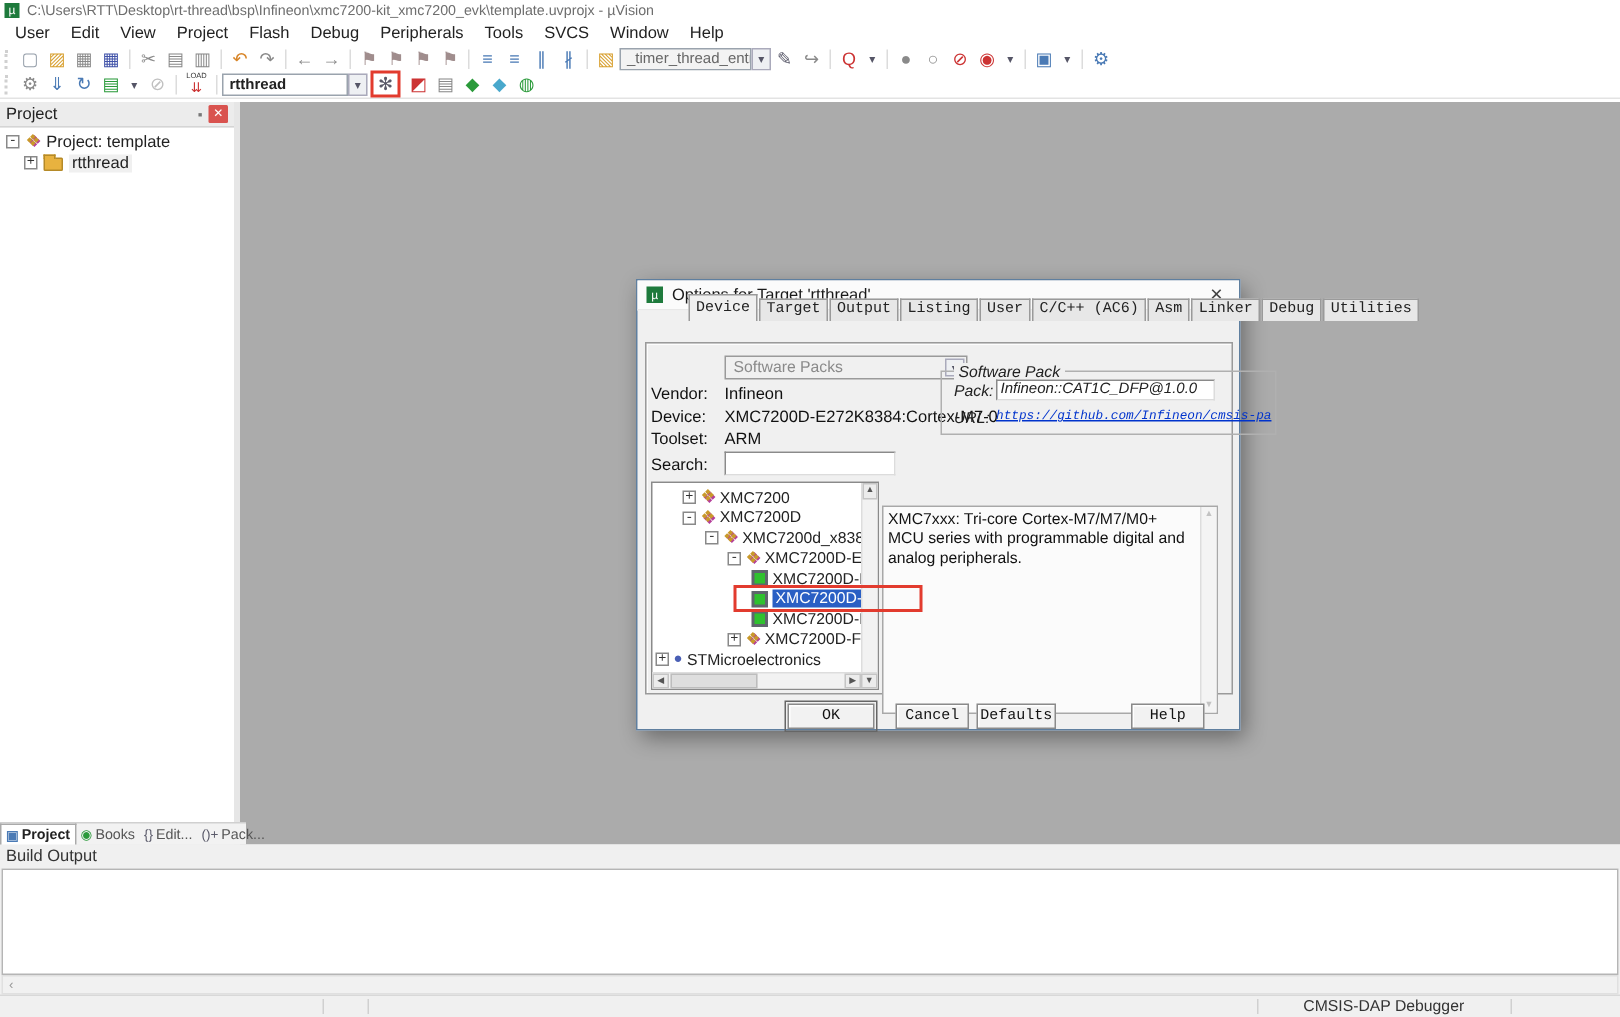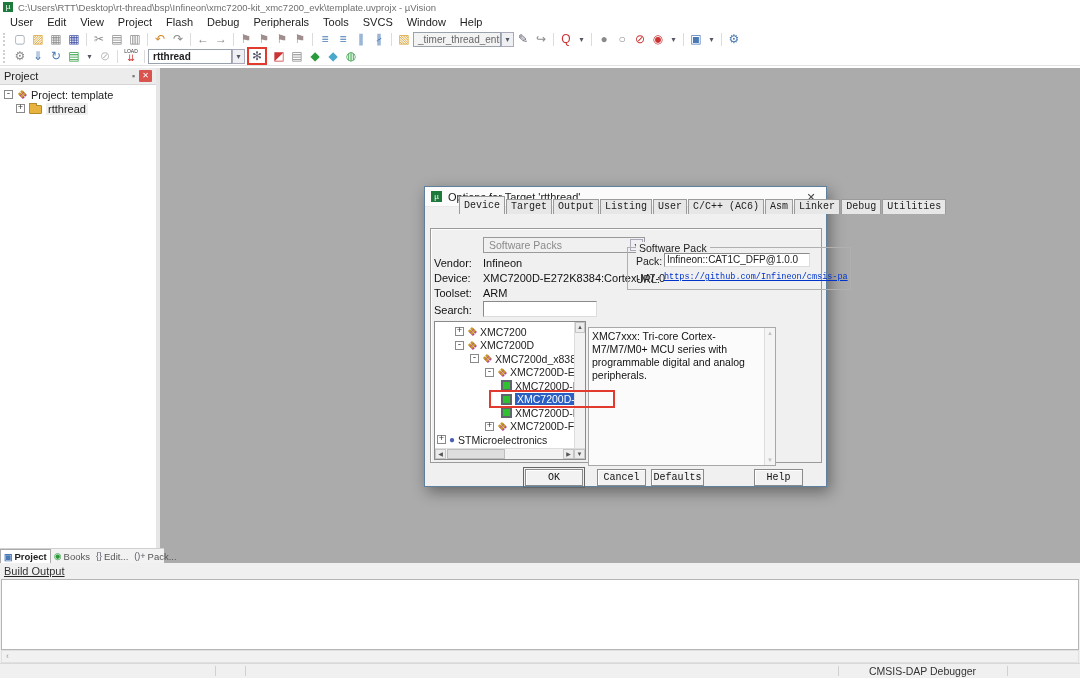--- a/index.html
+++ b/index.html
@@ -52,21 +52,21 @@
   .folder { width:13px; height:9px; background:#e8b23f; border:1px solid #b58a28; border-radius:1px; position:relative; flex:none; margin-top:2px; }
   .folder::before { content:""; position:absolute; top:-3px; left:-1px; width:6px; height:2px; background:#e8b23f; border:1px solid #b58a28; border-bottom:none; }
 
   #panel-tabs { position:absolute; left:0; top:480px; width:164px; height:15px; background:#f2f2f2; border-top:1px solid #d0d0d0; display:flex; align-items:center; font-size:9.5px; color:#555; }
   .ptab { display:flex; align-items:center; gap:2px; padding:0 3px; height:15px; white-space:nowrap; }
   .ptab.act { background:#fff; border:1px solid #aaa; border-bottom:none; font-weight:bold; color:#222; }
   .ptab .tic { font-size:9px; }
   .ptsep { width:1px; height:10px; background:#ccc; }
 
   
-  #build-output { position:absolute; left:0; top:563px; width:1080px; height:100px; background:#f0f0f0;text-decoration:underline; }
+  #build-output { position:absolute; left:0; top:563px; width:1080px; height:100px; background:#f0f0f0; }
   #build-output .bo-hd { height:16px; font-size:11px; color:#333; padding:2px 0 0 4px; }
   #build-output .bo-body { position:absolute; left:1px; right:1px; top:16px; bottom:13px; background:#fff; border:1px solid #b5b5b5; }
   #build-output .bo-scroll { position:absolute; left:1px; right:1px; bottom:0; height:13px; background:#f1f1f1; border:1px solid #e0e0e0; color:#999; font-size:9px; line-height:11px; padding-left:4px; }
   #build-output .bo-scroll::before { content:"‹"; }
 
   
   #statusbar { position:absolute; left:0; top:663px; width:1080px; height:15px; background:#f0f0f0; border-top:1px solid #d8d8d8; font-size:10.5px; color:#333; }
   .sb-div { position:absolute; top:2px; bottom:2px; width:1px; background:#d0d0d0; }
   #sb-debugger { position:absolute; left:838px; width:169px; top:1px; text-align:center; }
 
@@ -78,21 +78,21 @@
   .dlg-close { position:absolute; right:0; top:0; width:30px; height:20px; text-align:center; line-height:20px; font-size:11px; color:#444; }
   .dtabs { position:absolute; left:6px; top:10px; display:flex; align-items:flex-end; height:17px; z-index:3;margin-left:28px; }
   .dtab { font-family:"Liberation Mono",monospace; font-size:10px; height:15px; padding:1px 4px; border:1px solid #9a9a9a; border-bottom:none; background:#e7e7e7; margin-right:1px; white-space:nowrap; color:#222; }
   .dtab.act { background:#f0f0f0; height:18px; padding-top:3px; }
   .dframe { position:absolute; left:5px; top:41px; width:392px; height:235px; border:1px solid #9a9a9a; background:#f0f0f0; box-shadow:inset 1px 1px 0 #fdfdfd; }
   .dlbl { position:absolute; font-size:11px; color:#111; white-space:nowrap; }
   .sunken { background:#fff; border:1px solid #8a8a8a; border-right-color:#dcdcdc; border-bottom-color:#dcdcdc; }
   #spacks-combo { position:absolute; left:58px; top:50px; width:162px; height:16px; background:#f0f0f0; border:1px solid #9a9a9a; color:#8a8a8a; font-size:10.5px; display:flex; align-items:center; padding-left:5px; }
   #spacks-combo .dd { position:absolute; right:1px; top:1px; height:12px; }
   #search-input { position:absolute; left:58px; top:114px; width:114px; height:16px; }
-  .grpbox { position:absolute; left:202px; top:60px; width:224px; height:43px; border:1px solid #b0b0b0; }
+  .grpbox { position:absolute; left:202px; top:60px; width:224px; height:43px; border:1px solid #b0b0b0;font-style:italic; }
   .grpbox .leg { position:absolute; left:8px; top:-6px; background:#f0f0f0; padding:0 3px; font-size:10.5px; }
   .grpbox .glbl { position:absolute; font-size:10.5px; }
   #pack-input { position:absolute; left:36px; top:5px; width:146px; height:14px; font-size:10px; padding:0 2px; line-height:12px; white-space:nowrap; overflow:hidden; }
   #pack-url { position:absolute; left:36px; top:24px; font-family:"Liberation Mono",monospace; font-size:8.5px; color:#0033cc; text-decoration:underline; white-space:nowrap; }
   
   #dev-tree { position:absolute; left:9px; top:134px; width:152px; height:139px; background:#fff; border:1px solid #8a8a8a; }
   #dev-tree .tcontent { position:absolute; left:0; top:0; right:11px; bottom:11px; overflow:hidden; padding-top:3px; }
   .drow { height:13.5px; display:flex; align-items:center; gap:3px; font-size:10.5px; white-space:nowrap; }
   .ind-a{padding-left:20px}.ind-b{padding-left:35px}.ind-c{padding-left:50px}.ind-d{padding-left:66px}.ind-e{padding-left:2px}
   .chip { width:11px; height:11px; background:#5f656d; position:relative; flex:none; }
@@ -102,21 +102,21 @@
   .vscroll { position:absolute; right:0; top:0; width:11px; bottom:11px; background:#f2f2f2; border-left:1px solid #ddd; }
   .vscroll .up { height:11px; background:#ececec; border:1px solid #c5c5c5; font-size:6px; color:#555; text-align:center; line-height:9px; }
   .vscroll .up::before { content:"▲"; }
   .hscroll { position:absolute; left:0; right:0; bottom:0; height:11px; background:#f2f2f2; border-top:1px solid #ddd; display:flex; }
   .sbtn { width:11px; height:10px; background:#ececec; border:1px solid #c5c5c5; font-size:6px; color:#555; text-align:center; line-height:8px; flex:none; }
   .sbtn.l::before{content:"◀"} .sbtn.r::before{content:"▶"} .sbtn.d::before{content:"▼"}
   .hthumb { width:58px; height:10px; background:#dedede; border:1px solid #bdbdbd; margin-left:1px; }
   .hsp { flex:1; }
   #tree-annot { position:absolute; left:64px; top:203px; width:126px; height:18px; border:2px solid #e23b2e; z-index:6; }
   
-  #desc-box { position:absolute; left:163px; top:140px; width:188px; height:139px; background:#fbfbfb; border:1px solid #a8a8a8; }
+  #desc-box { position:absolute; left:163px; top:150px; width:224px; height:139px; background:#fbfbfb; border:1px solid #a8a8a8; }
   #desc-box .dtxt { position:absolute; left:3px; top:2px; right:16px; font-size:10.5px; line-height:1.25; color:#111; }
   #desc-box .vtrack { position:absolute; right:0; top:0; bottom:0; width:11px; background:#f4f4f4; border-left:1px solid #ddd; }
   #desc-box .vtrack i { position:absolute; left:0; width:10px; font-style:normal; font-size:6px; color:#c2c2c2; text-align:center; }
   #desc-box .vtrack i.t { top:2px; } #desc-box .vtrack i.b { bottom:2px; }
   
   .dbtn { position:absolute; top:282px; height:17px; background:#f2f2f2; border:1px solid #8a8a8a; box-shadow:inset 1px 1px 0 #fff; font-family:"Liberation Mono",monospace; font-size:10px; display:flex; align-items:center; justify-content:center; color:#111; }
   #btn-ok { left:100px; width:58px; outline:1px solid #666; outline-offset:1px; }
   #btn-cancel { left:172px; width:49px; }
   #btn-defaults { left:226px; width:53px; }
   #btn-help { left:329px; width:49px; }

